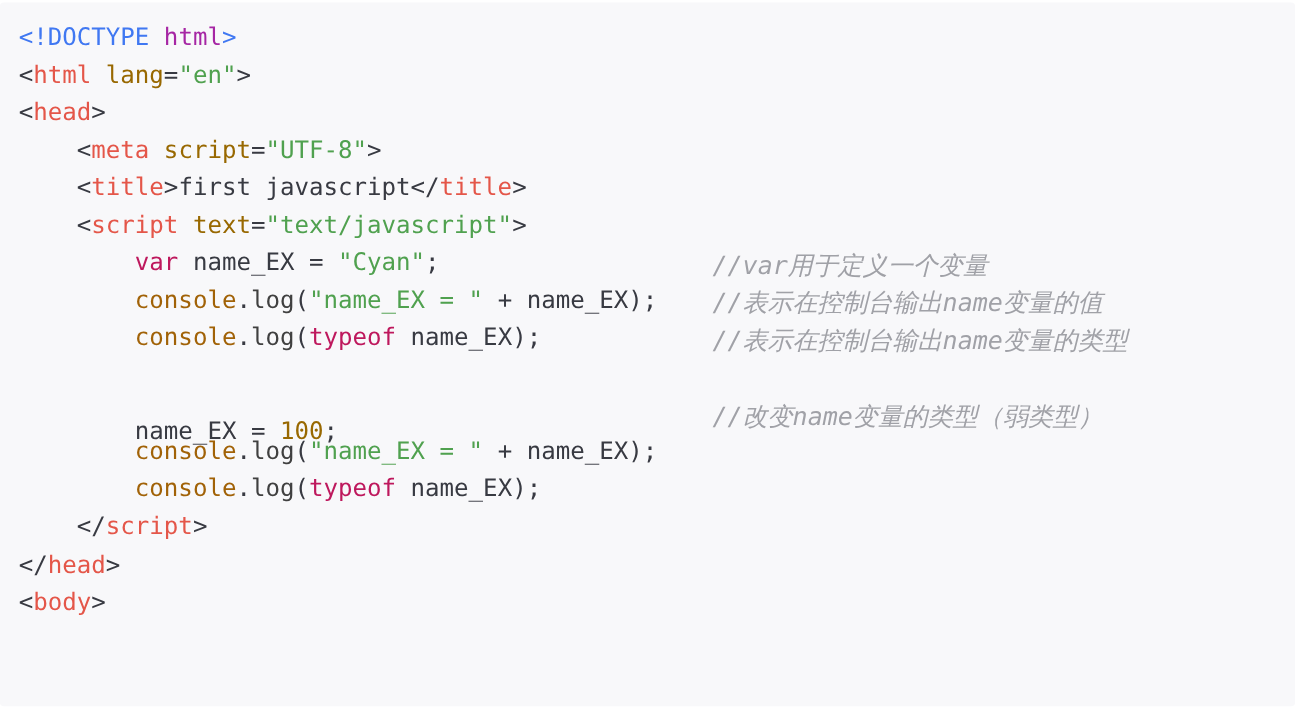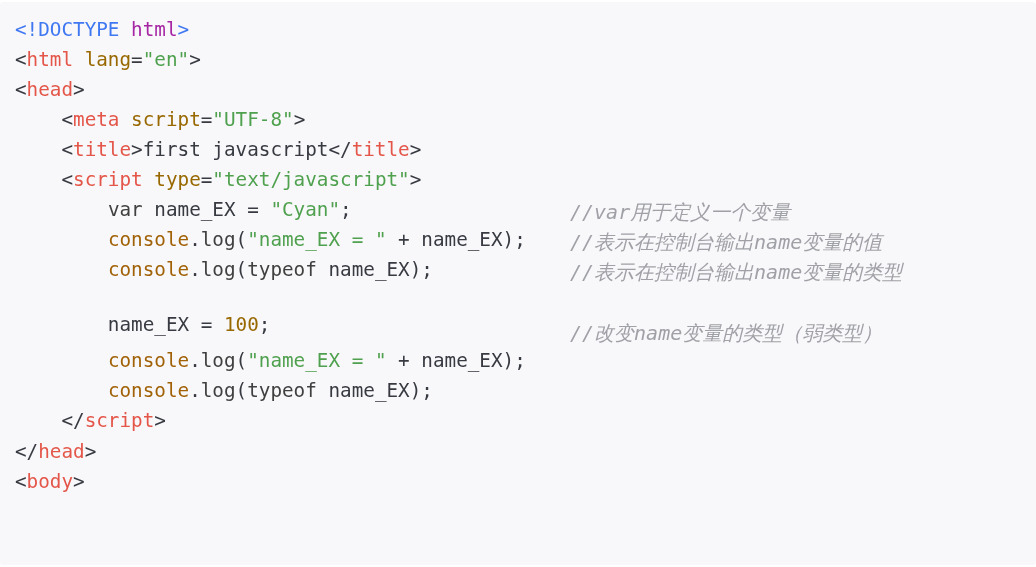--- a/index.html
+++ b/index.html
@@ -17,55 +17,55 @@
     position:absolute; left:570px; height:30px; line-height:30px;
     font-family:"DejaVu Sans Mono", monospace; font-size:20px;
     font-style:italic; color:#a0a1a7; white-space:pre;
   }
   .c-punct { color:#383a42; }
   .c-doctype { color:#4078f2; }
   .c-doctype-kw { color:#a626a4; }
   .c-tag { color:#e45649; }
   .c-attr { color:#986801; }
   .c-str { color:#50a14f; }
-  .c-kw { color:#404040; }
+  .c-kw { color:#be185d; }
   .c-obj { color:#a16207; }
   .c-fn { color:#404040; }
   .c-num { color:#986801; }
   .c-plain { color:#383a42; }
 </style>
 </head>
 <body>
 
 <div class="code-block">
 
   <div class="line" style="top:13px"><span class="c-doctype">&lt;!</span><span class="c-doctype">DOCTYPE</span><span> </span><span class="c-doctype-kw">html</span><span class="c-doctype">&gt;</span></div>
 
   <div class="line" style="top:43px"><span class="c-punct">&lt;</span><span class="c-tag">html</span><span> </span><span class="c-attr">lang</span><span class="c-punct">=</span><span class="c-str">"en"</span><span class="c-punct">&gt;</span></div>
 
   <div class="line" style="top:73px"><span class="c-punct">&lt;</span><span class="c-tag">head</span><span class="c-punct">&gt;</span></div>
 
   <div class="line" style="top:103px"><span class="c-punct">    &lt;</span><span class="c-tag">meta</span><span> </span><span class="c-attr">script</span><span class="c-punct">=</span><span class="c-str">"UTF-8"</span><span class="c-punct">&gt;</span></div>
 
   <div class="line" style="top:133px"><span class="c-punct">    &lt;</span><span class="c-tag">title</span><span class="c-plain">&gt;first javascript&lt;/</span><span class="c-tag">title</span><span class="c-punct">&gt;</span></div>
 
-  <div class="line" style="top:163px"><span class="c-punct">    &lt;</span><span class="c-tag">script</span><span> </span><span class="c-attr">type</span><span class="c-punct">=</span><span class="c-str">"text/javascript"</span><span class="c-punct">&gt;</span></div>
+  <div class="line" style="top:163px"><span class="c-punct">    &lt;</span><span class="c-tag">script</span><span> </span><span class="c-attr">text</span><span class="c-punct">=</span><span class="c-str">"text/javascript"</span><span class="c-punct">&gt;</span></div>
 
   <div class="line" style="top:193px"><span>        </span><span class="c-kw">var</span><span class="c-plain"> name_EX = </span><span class="c-str">"Cyan"</span><span class="c-plain">;</span></div>
   <div class="comment" style="top:195px">//var用于定义一个变量</div>
 
   <div class="line" style="top:223px"><span>        </span><span class="c-obj">console</span><span class="c-plain">.</span><span class="c-fn">log</span><span class="c-plain">(</span><span class="c-str">"name_EX = "</span><span class="c-plain"> + name_EX);</span></div>
   <div class="comment" style="top:225px">//表示在控制台输出name变量的值</div>
 
   <div class="line" style="top:253px"><span>        </span><span class="c-obj">console</span><span class="c-plain">.</span><span class="c-fn">log</span><span class="c-plain">(</span><span class="c-kw">typeof</span><span class="c-plain"> name_EX);</span></div>
   <div class="comment" style="top:255px">//表示在控制台输出name变量的类型</div>
 
   <div class="line" style="top:283px"><span></span></div>
 
-  <div class="line" style="top:308px"><span class="c-plain">        name_EX = </span><span class="c-num">100</span><span class="c-plain">;</span></div>
+  <div class="line" style="top:328px"><span class="c-plain">        name_EX = </span><span class="c-num">100</span><span class="c-plain">;</span></div>
   <div class="comment" style="top:316px">//改变name变量的类型（弱类型）</div>
 
   <div class="line" style="top:344px"><span>        </span><span class="c-obj">console</span><span class="c-plain">.</span><span class="c-fn">log</span><span class="c-plain">(</span><span class="c-str">"name_EX = "</span><span class="c-plain"> + name_EX);</span></div>
 
   <div class="line" style="top:374px"><span>        </span><span class="c-obj">console</span><span class="c-plain">.</span><span class="c-fn">log</span><span class="c-plain">(</span><span class="c-kw">typeof</span><span class="c-plain"> name_EX);</span></div>
 
   <div class="line" style="top:404px"><span class="c-punct">    &lt;/</span><span class="c-tag">script</span><span class="c-punct">&gt;</span></div>
 
   <div class="line" style="top:435px"><span class="c-punct">&lt;/</span><span class="c-tag">head</span><span class="c-punct">&gt;</span></div>
 

